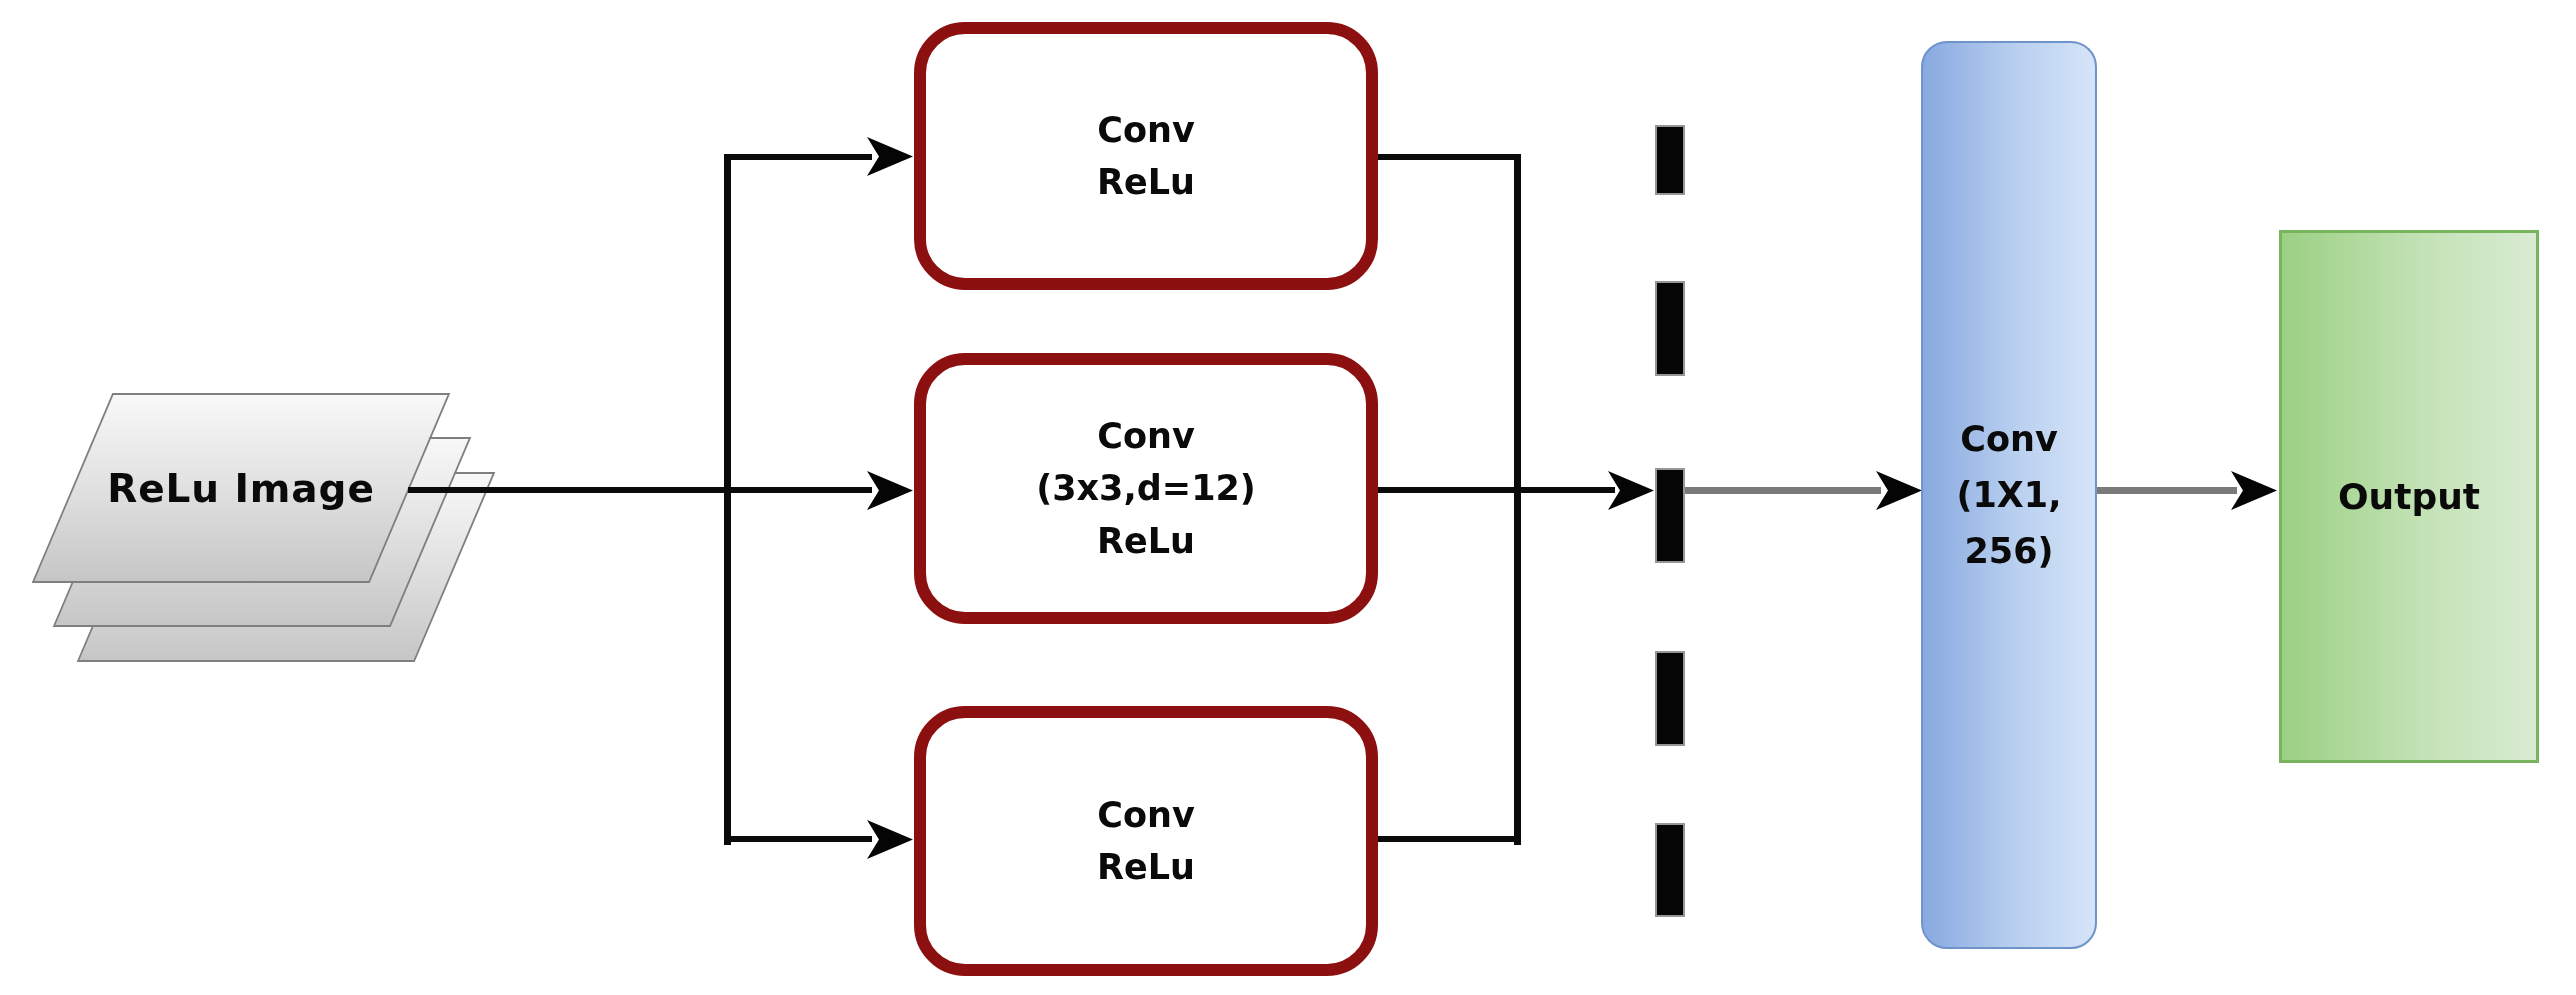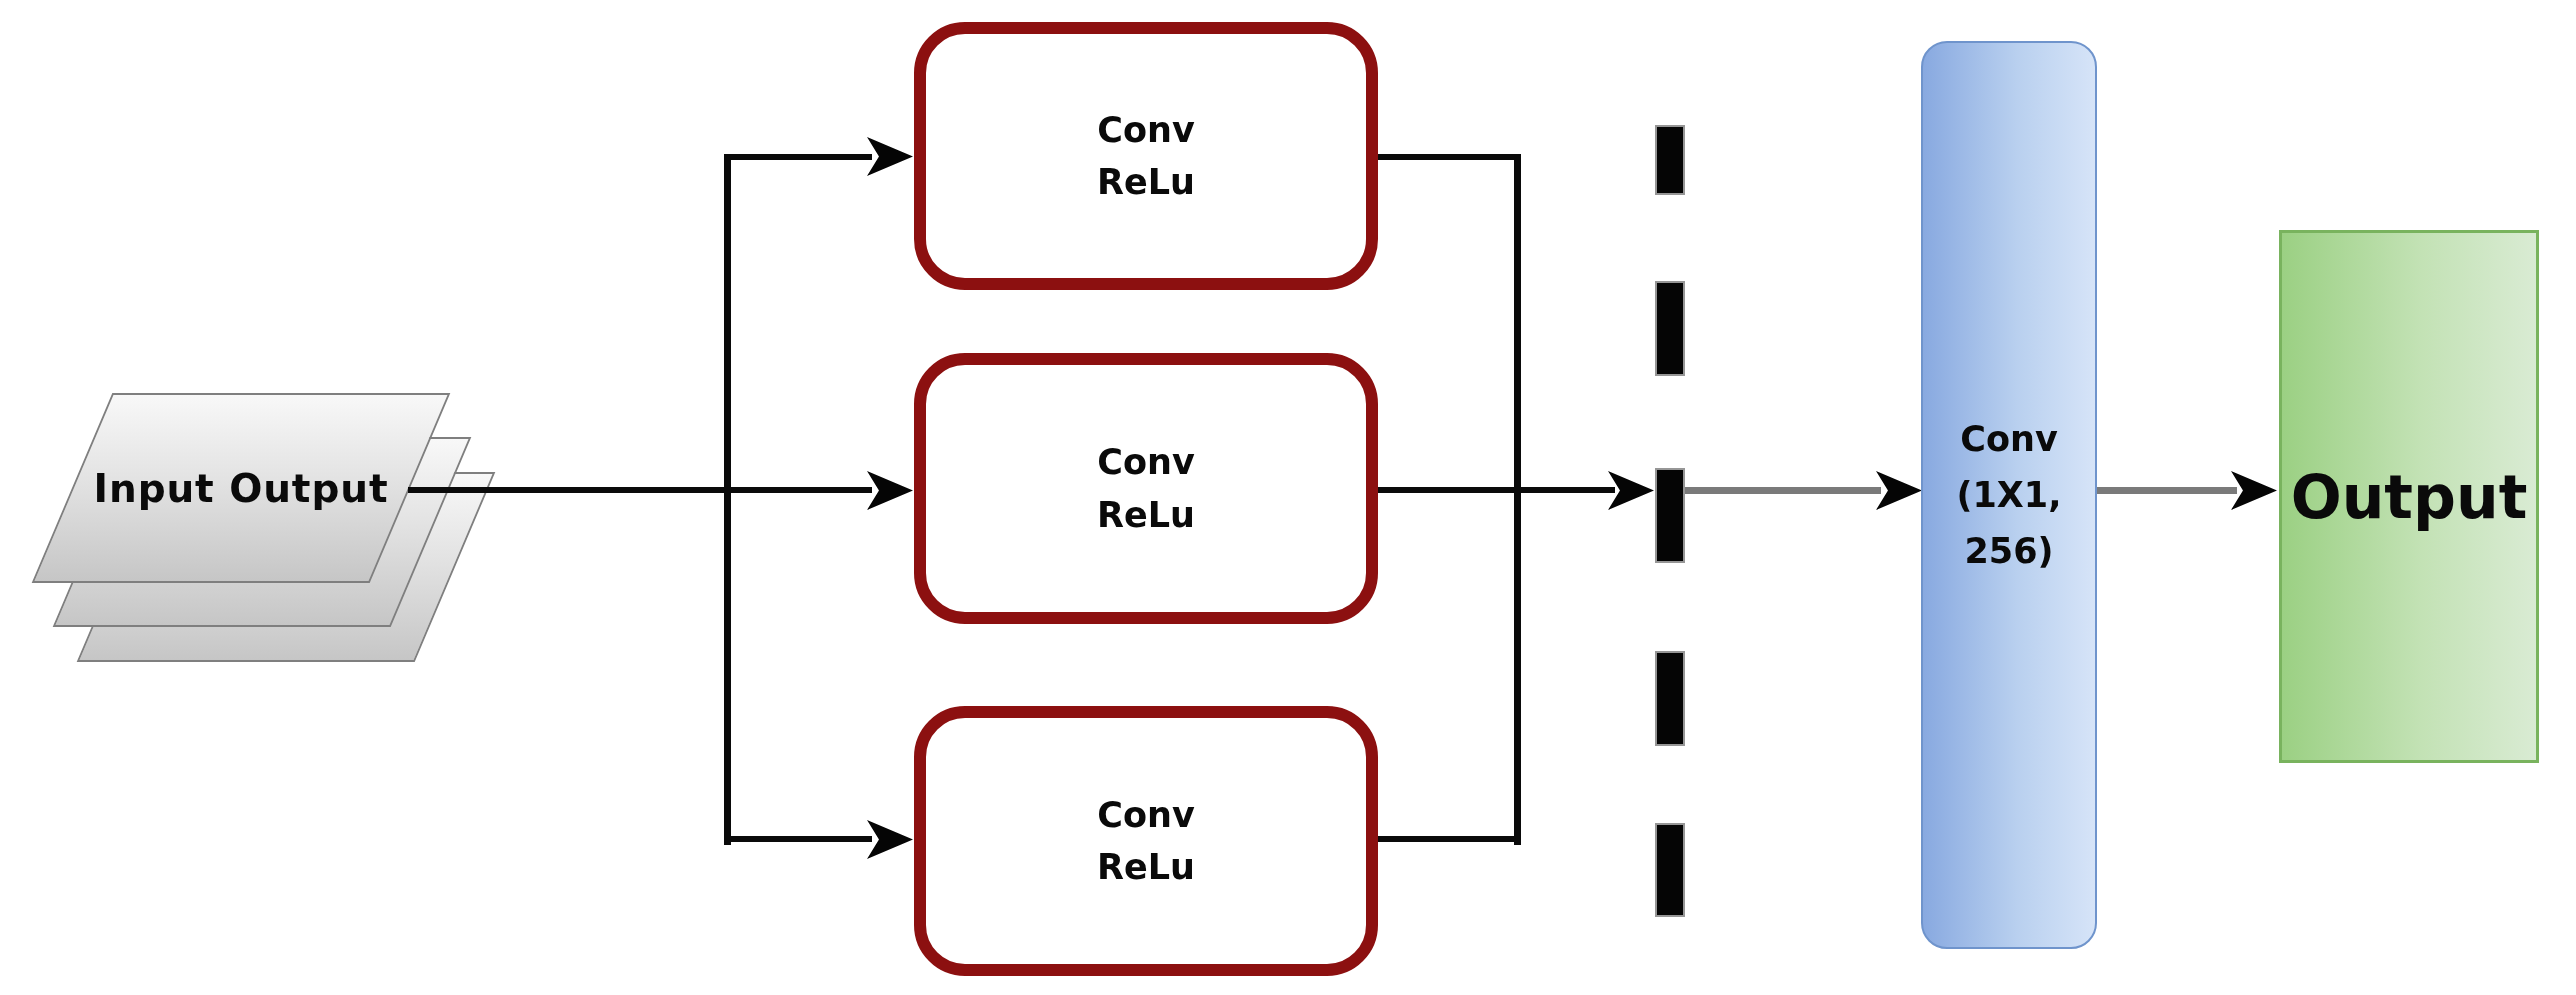--- a/index.html
+++ b/index.html
@@ -57,49 +57,50 @@
     display:flex;flex-direction:column;align-items:center;justify-content:center;
     font-size:35px;line-height:1.6;color:#0a0a0a;text-align:center;
     z-index:2;
   }
   
   .outbox{
     position:absolute;left:2279px;top:230px;width:260px;height:533px;
     background:linear-gradient(90deg,#9bd083 0%,#c3e2b5 55%,#d9ebd3 100%);
     border:3.5px solid #79b35e;box-sizing:border-box;
     display:flex;align-items:center;justify-content:center;
-    font-size:60px;color:#0a0a0a;
+    font-size:36px;color:#0a0a0a;
     z-index:2;
   }
   .z3{z-index:3;}
 </style>
 </head>
 <body>
 
 <div class="canvas">
 
   <div class="sheet" style="left:117px;top:472px;"></div>
   <div class="sheet" style="left:93px;top:437px;"></div>
   <div class="sheet" style="left:72px;top:393px;z-index:2;"></div>
-  <div class="sheet-label">Input Output</div>
+  <div class="sheet-label">ReLu Image</div>
 
   <div class="hl z3" style="left:408px;top:487px;width:464px;"></div>
   <div class="vl" style="left:724px;top:154px;height:691px;"></div>
   <div class="hl" style="left:727px;top:154px;width:145px;"></div>
   <div class="hl" style="left:727px;top:836px;width:145px;"></div>
   <div class="ah" style="left:867px;top:137px;"></div>
   <div class="ah" style="left:867px;top:471px;"></div>
   <div class="ah" style="left:867px;top:820px;"></div>
 
   <div class="convbox" style="top:22px;height:268px;">
     <span>Conv</span>
     <span>ReLu</span>
   </div>
   <div class="convbox" style="top:353px;height:271px;">
     <span>Conv</span>
+    <span>(3x3,d=12)</span>
     <span>ReLu</span>
   </div>
   <div class="convbox" style="top:706px;height:270px;">
     <span>Conv</span>
     <span>ReLu</span>
   </div>
 
   <div class="hl" style="left:1372px;top:154px;width:149px;"></div>
   <div class="hl" style="left:1372px;top:836px;width:149px;"></div>
   <div class="vl" style="left:1514px;top:154px;height:691px;"></div>

